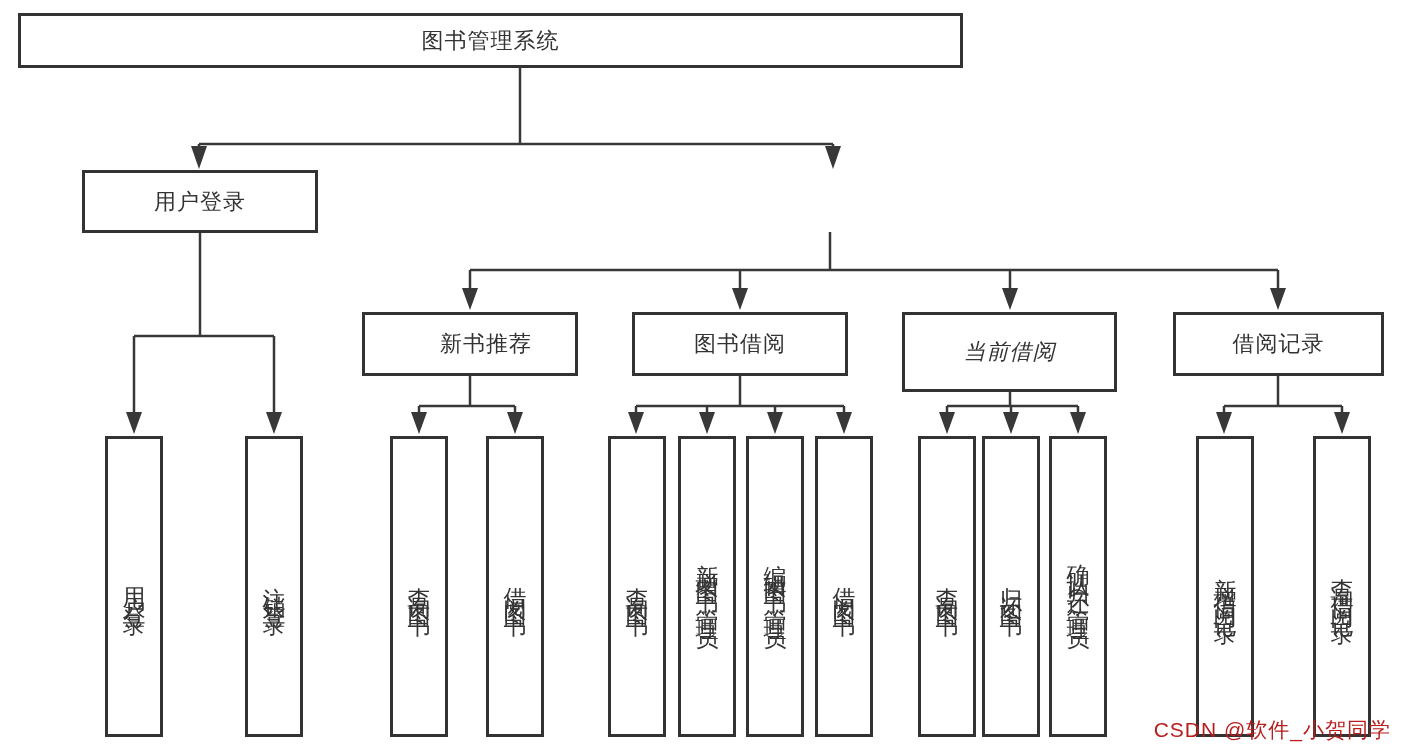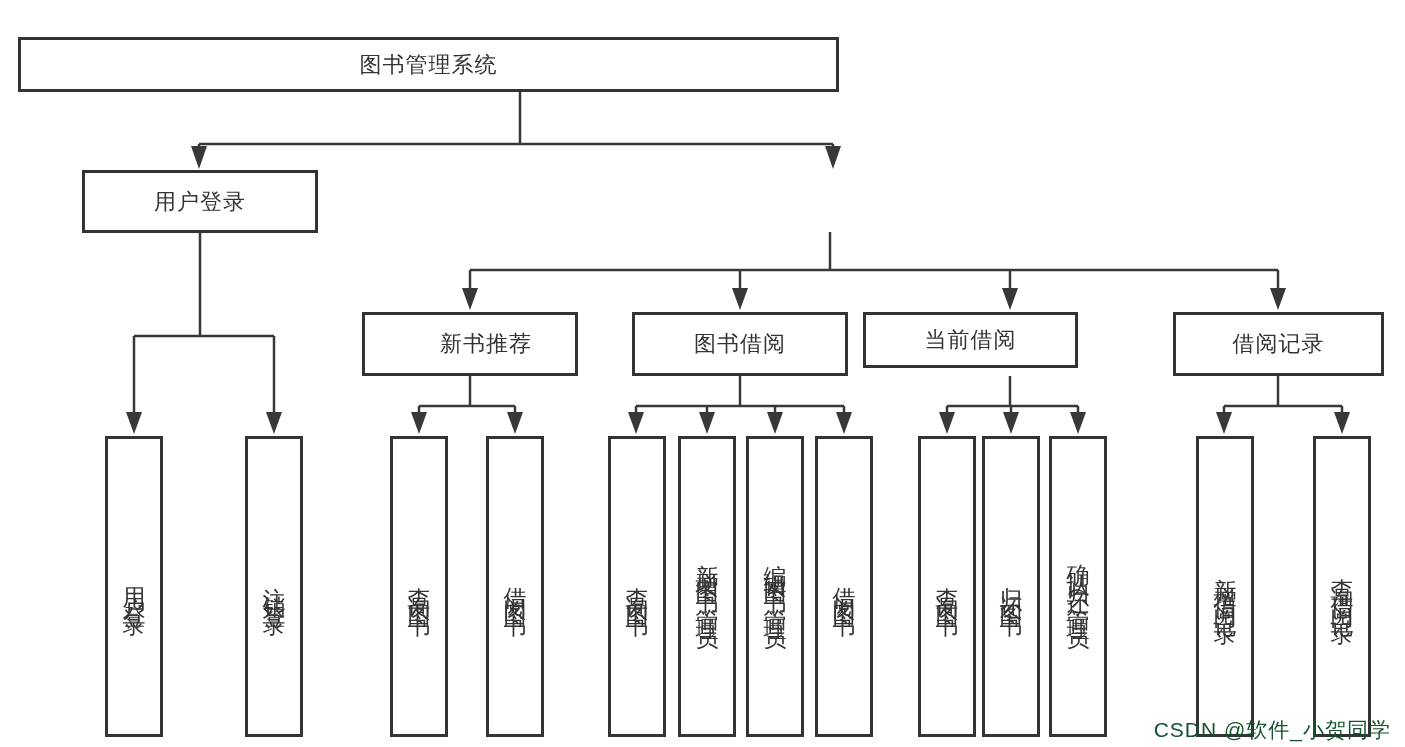--- a/index.html
+++ b/index.html
@@ -40,28 +40,28 @@
     font-size: 23px;
   }
   .node.v .vtext {
     writing-mode: vertical-rl;
     text-orientation: mixed;
     letter-spacing: 9px;
     line-height: 1;
     white-space: nowrap;
   }
   
-  #n-root   { left: 18px;  top: 13px;  width: 821px; height: 55px; margin-top: 24px; }
+  #n-root   { left: 18px;  top: 13px;  width: 945px; height: 55px; }
   
   #n-login  { left: 82px;  top: 170px; width: 236px;  height: 63px; }
   #n-mgmt   { left: 711px; top: 170px; width: 237px;  height: 62px; }
   
   #n-newbook { left: 362px;  top: 312px; width: 216px; height: 64px; padding-left: 32px; }
   #n-borrow  { left: 632px;  top: 312px; width: 216px; height: 64px; }
-  #n-current { left: 863px;  top: 312px; width: 215px; height: 56px; }
+  #n-current { left: 902px;  top: 312px; width: 215px; height: 80px; font-style: italic; }
   #n-records { left: 1173px; top: 312px; width: 211px; height: 64px; }
   
   .leaf { top: 436px; width: 58px; height: 301px; }
   #l-a1 { left: 105px; }
   #l-a2 { left: 245px; }
   #l-b1 { left: 390px; }
   #l-b2 { left: 486px; }
   #l-c1 { left: 608px; }
   #l-c2 { left: 678px; }
   #l-c3 { left: 746px; }
@@ -69,21 +69,21 @@
   #l-d1 { left: 918px; }
   #l-d2 { left: 982px; }
   #l-d3 { left: 1049px; }
   #l-e1 { left: 1196px; }
   #l-e2 { left: 1313px; }
   #watermark {
     position: absolute;
     right: 14px;
     bottom: 3px;
     font-size: 21px;
-    color: #14532d;
+    color: #b91c1c;
     letter-spacing: 1px;
     z-index: 5;
   }
 </style>
 </head>
 <body>
 
 <div id="stage">
 
   <svg id="connectors" width="1405" height="747" viewBox="0 0 1405 747">

